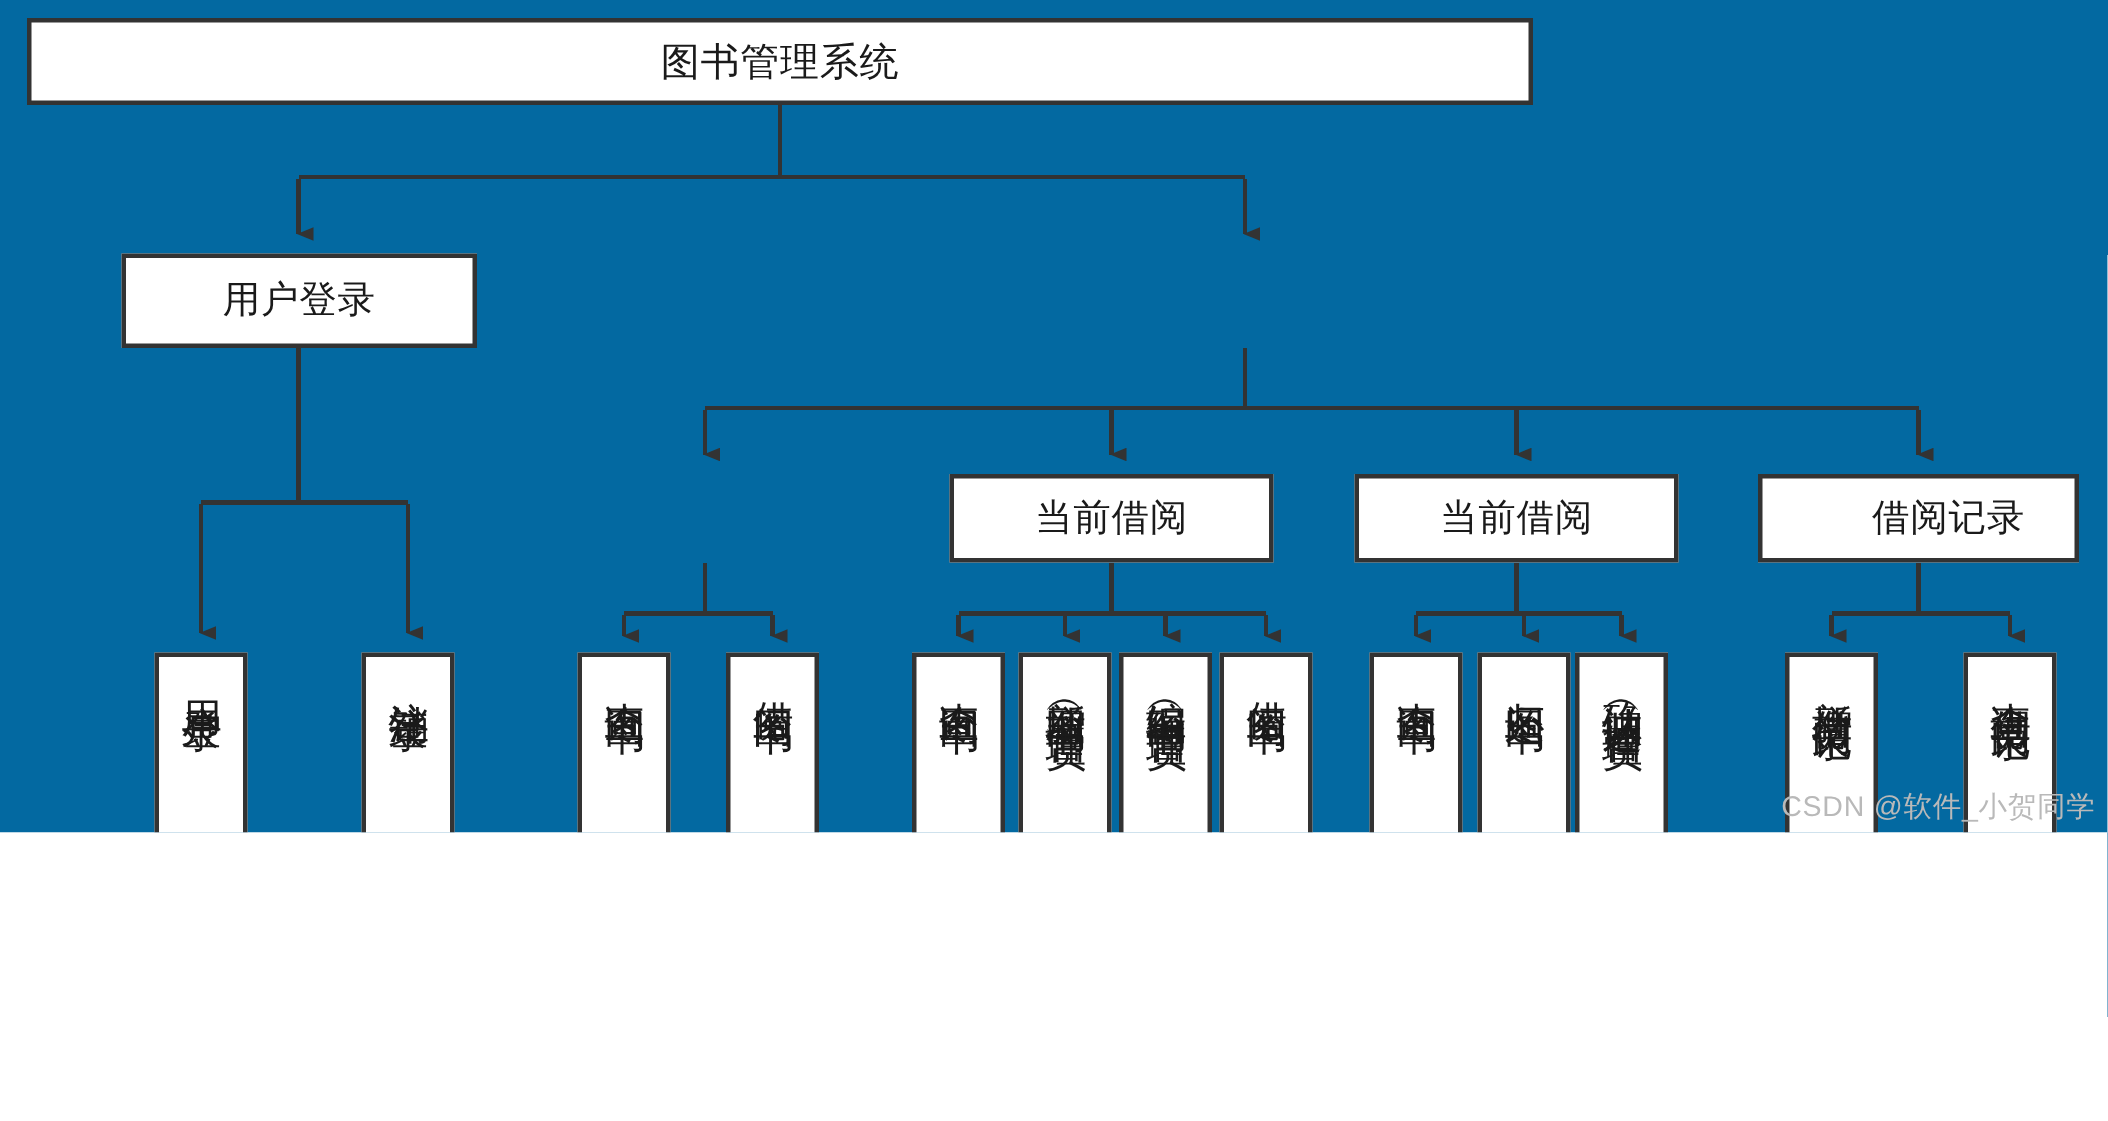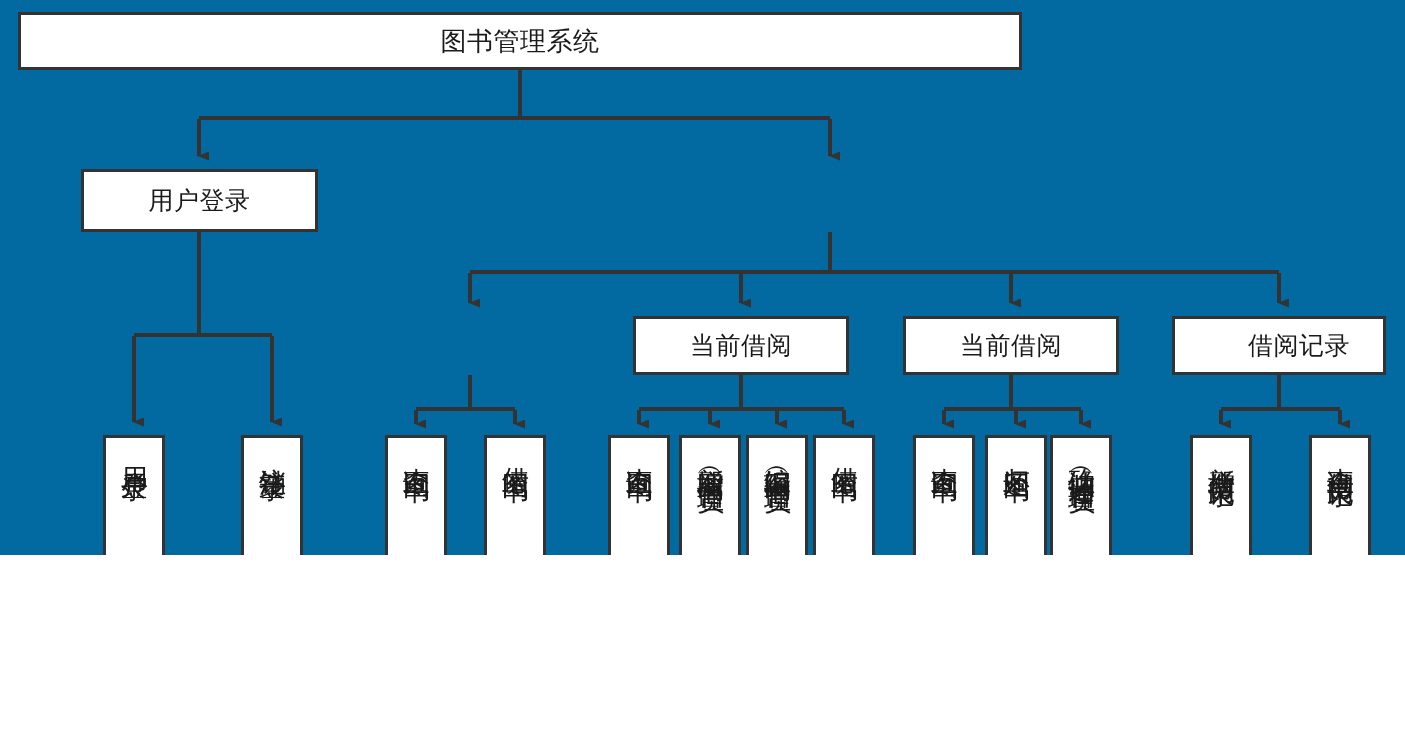--- a/index.html
+++ b/index.html
@@ -190,14 +190,15 @@
   <div class="node vert" id="node-leaf-10" style="left: 1050px; top: 435px; width: 62px; height: 300px;">
     <span class="label">确认归还（管理员）</span>
   </div>
   <div class="node vert" id="node-leaf-11" style="left: 1190px; top: 435px; width: 62px; height: 300px;">
     <span class="label">新增借阅记录</span>
   </div>
   <div class="node vert" id="node-leaf-12" style="left: 1309px; top: 435px; width: 62px; height: 300px;">
     <span class="label">查询借阅记录</span>
   </div>
 
+  <div class="watermark">CSDN @软件_小贺同学</div>
 
 </div>
 
 </body></html>

